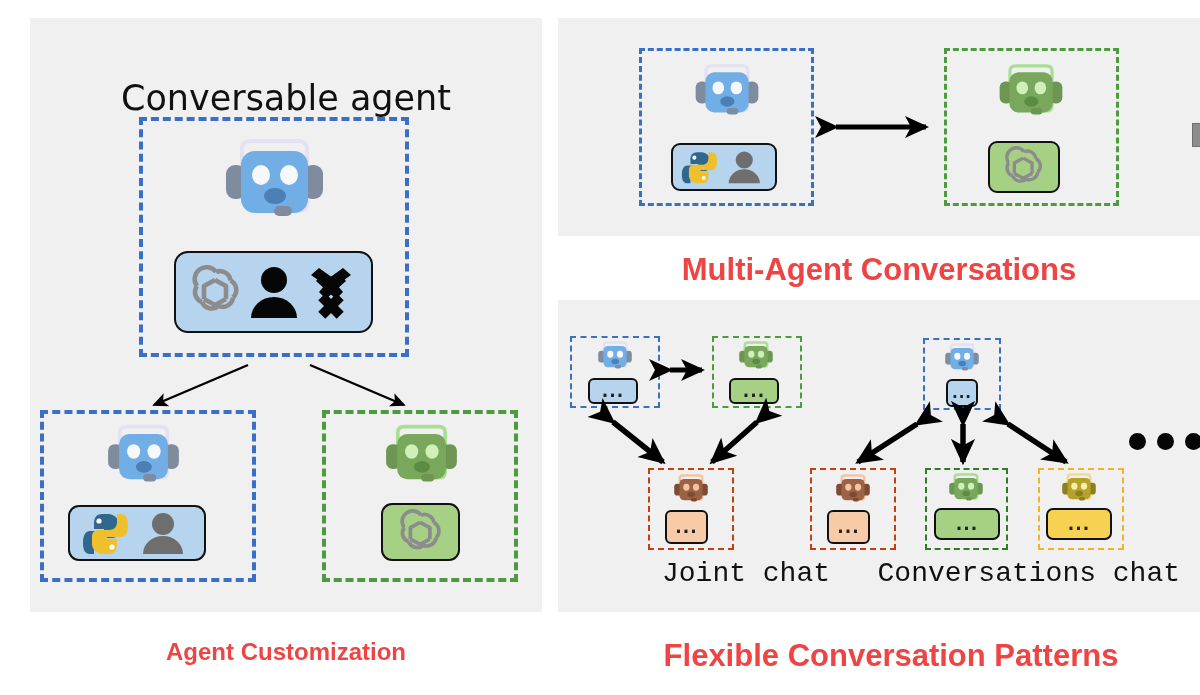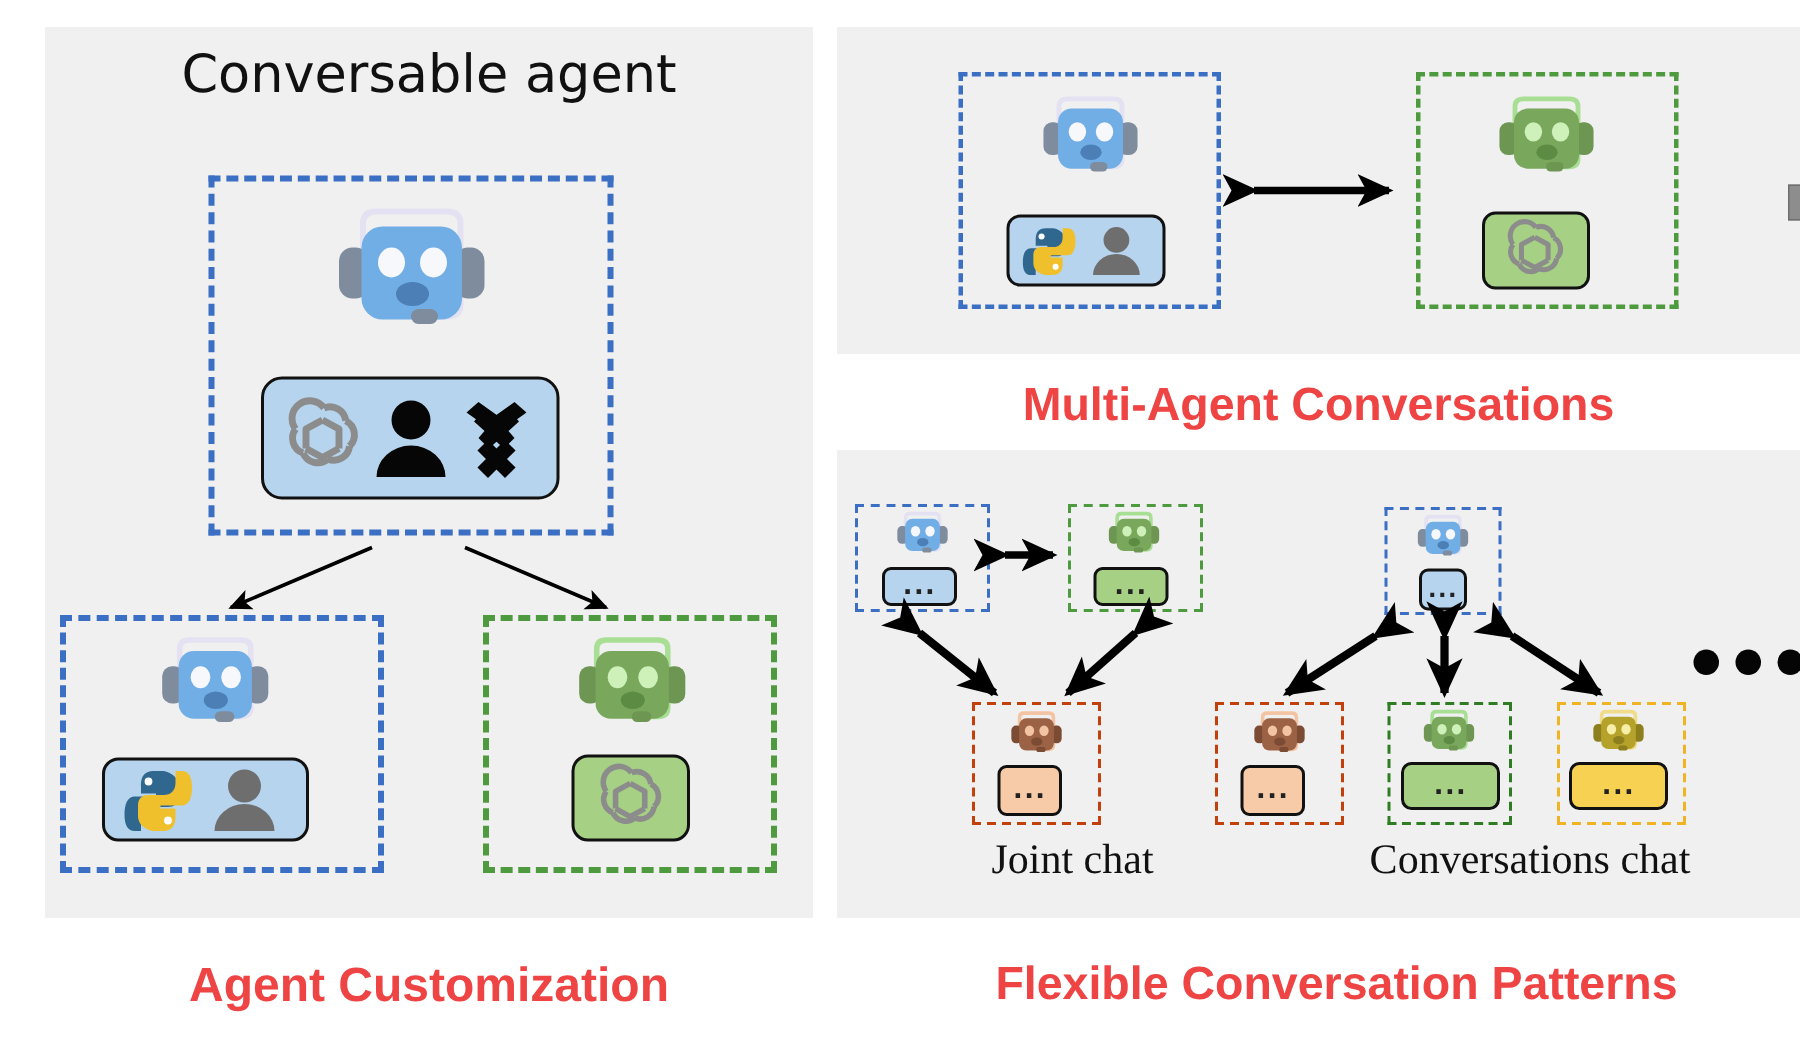--- a/index.html
+++ b/index.html
@@ -5,24 +5,24 @@
   html,body{margin:0;padding:0;background:#ffffff;}
   body{width:1200px;height:695px;position:relative;overflow:hidden;
        font-family:"Liberation Sans", sans-serif;}
 
   .panel{position:absolute;background:#f0f0f0;}
 
   .caption{position:absolute;text-align:center;font-weight:bold;color:#ef4444;
            font-family:"Liberation Sans", sans-serif;white-space:nowrap;}
 
   .title{position:absolute;text-align:center;color:#111;white-space:nowrap;
-         font-family:"DejaVu Sans", sans-serif;font-weight:400;}
-
-  .sublabel{position:absolute;text-align:center;color:#111;white-space:nowrap;
-            font-family:Liberation Serif, serif;}
+         font-family:"DejaVu Sans", sans-serif;font-weight:400;margin-top:48px;}
+
+  .sublabel{position:absolute;text-align:right;color:#111;white-space:nowrap;
+            font-family:Liberation Mono, monospace;}
 
   
   .frame{position:absolute;box-sizing:border-box;background:transparent;}
 
   
   .card{position:absolute;box-sizing:border-box;border:2.5px solid #111;
         display:flex;align-items:center;justify-content:center;}
   .card.small{border-width:2px;}
 
   .dots{letter-spacing:1px;color:#222;font-weight:bold;line-height:0.4;
@@ -145,21 +145,21 @@
       <path d="M26.5 38 A10.5 10.5 0 0 1 10 34"></path>
       <path d="M10 34 A10.5 10.5 0 0 1 5 18"></path>
       <path d="M5 18 A10.5 10.5 0 0 1 24 4"></path>
       <path d="M23 12 L34 18 V31"></path>
       <path d="M34 31 L23 37 L12 31"></path>
       <path d="M12 31 V18 L23 12"></path>
     </g>
   </svg>
 </div>
 
-<div class="caption" style="left:30px;top:638px;width:512px;font-size:32px;">Agent Customization</div>
+<div class="caption" style="left:30px;top:638px;width:512px;font-size:24px;">Agent Customization</div>
 
 <div class="panel" style="left:558px;top:18px;width:642px;height:218px;"></div>
 
 <div class="frame" style="left:639px;top:48px;width:175px;height:158px;border:3.5px dashed #3B6FC4;"></div>
 <div class="robot" style="left:684px;top:63px;width:86px;height:64px;">
   <svg width="86" height="64" viewBox="0 0 133 98">
     <path d="M34 34 V12 Q34 4 43 4 H90 Q99 4 99 12 V66 Q99 74 90 74 H74" fill="none" stroke="#E3E1F2" stroke-width="5"></path>
     <rect x="18" y="28" width="20" height="34" rx="9" fill="#7E8C9E"></rect>
     <rect x="95" y="28" width="20" height="34" rx="9" fill="#7E8C9E"></rect>
     <rect x="33" y="14" width="67" height="62" rx="14" fill="#72AEE6"></rect>

